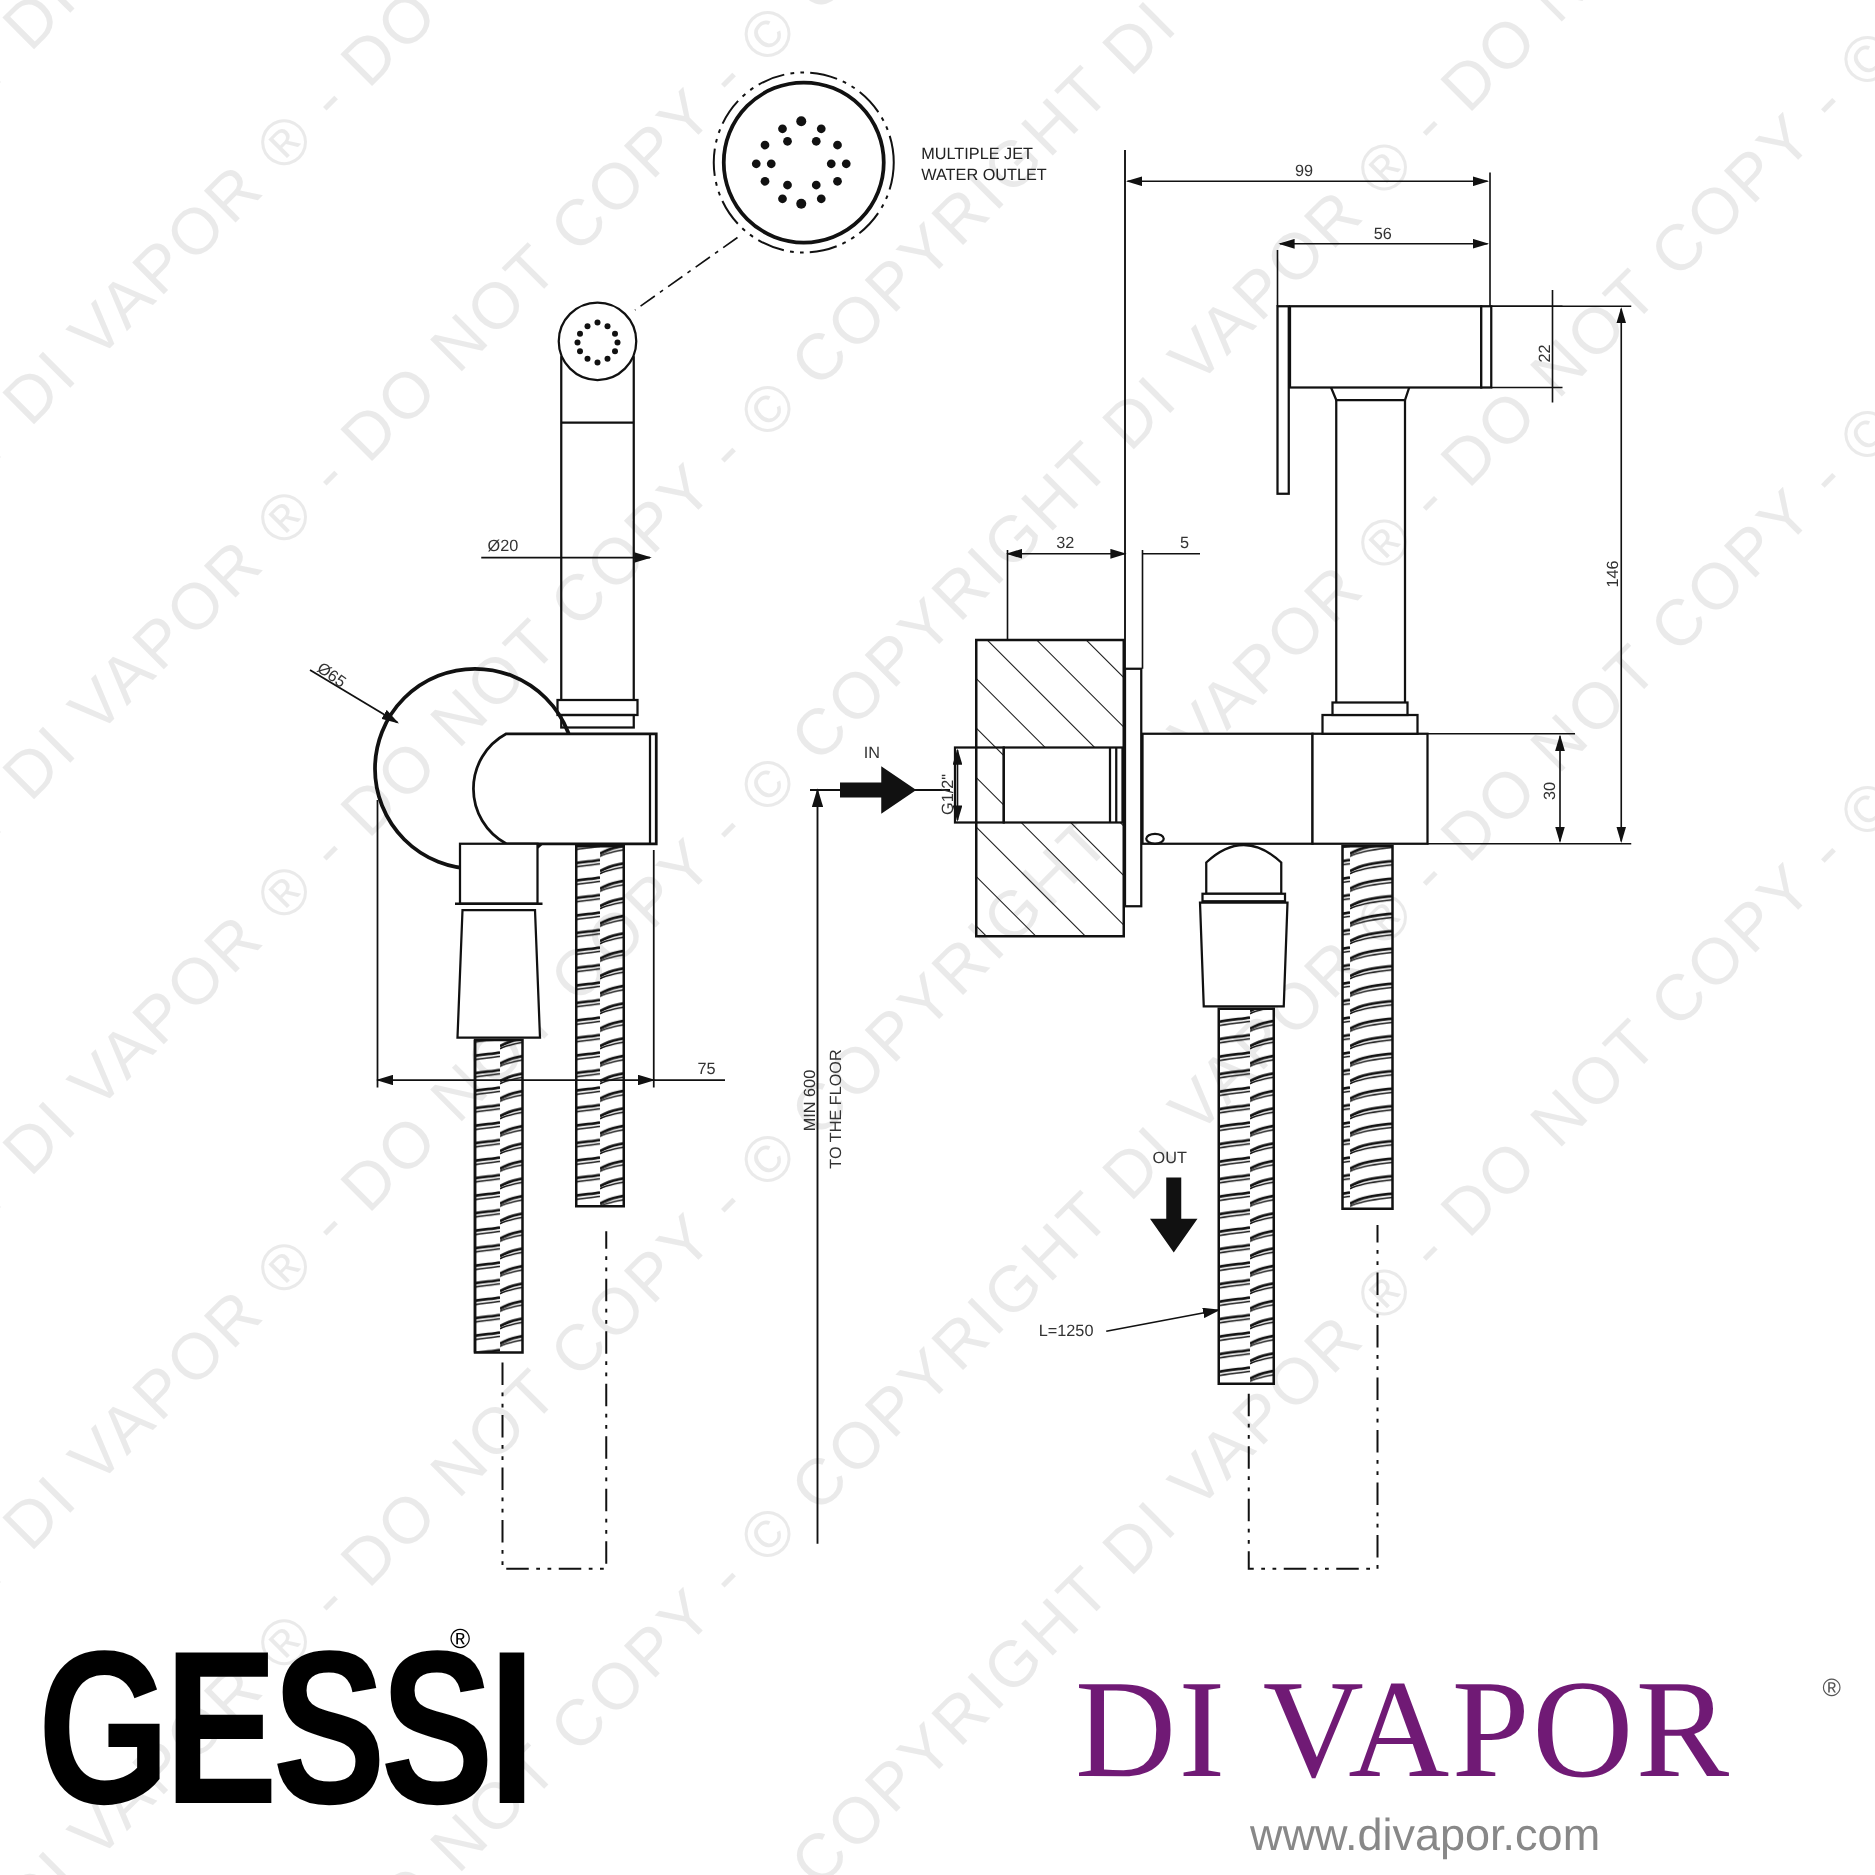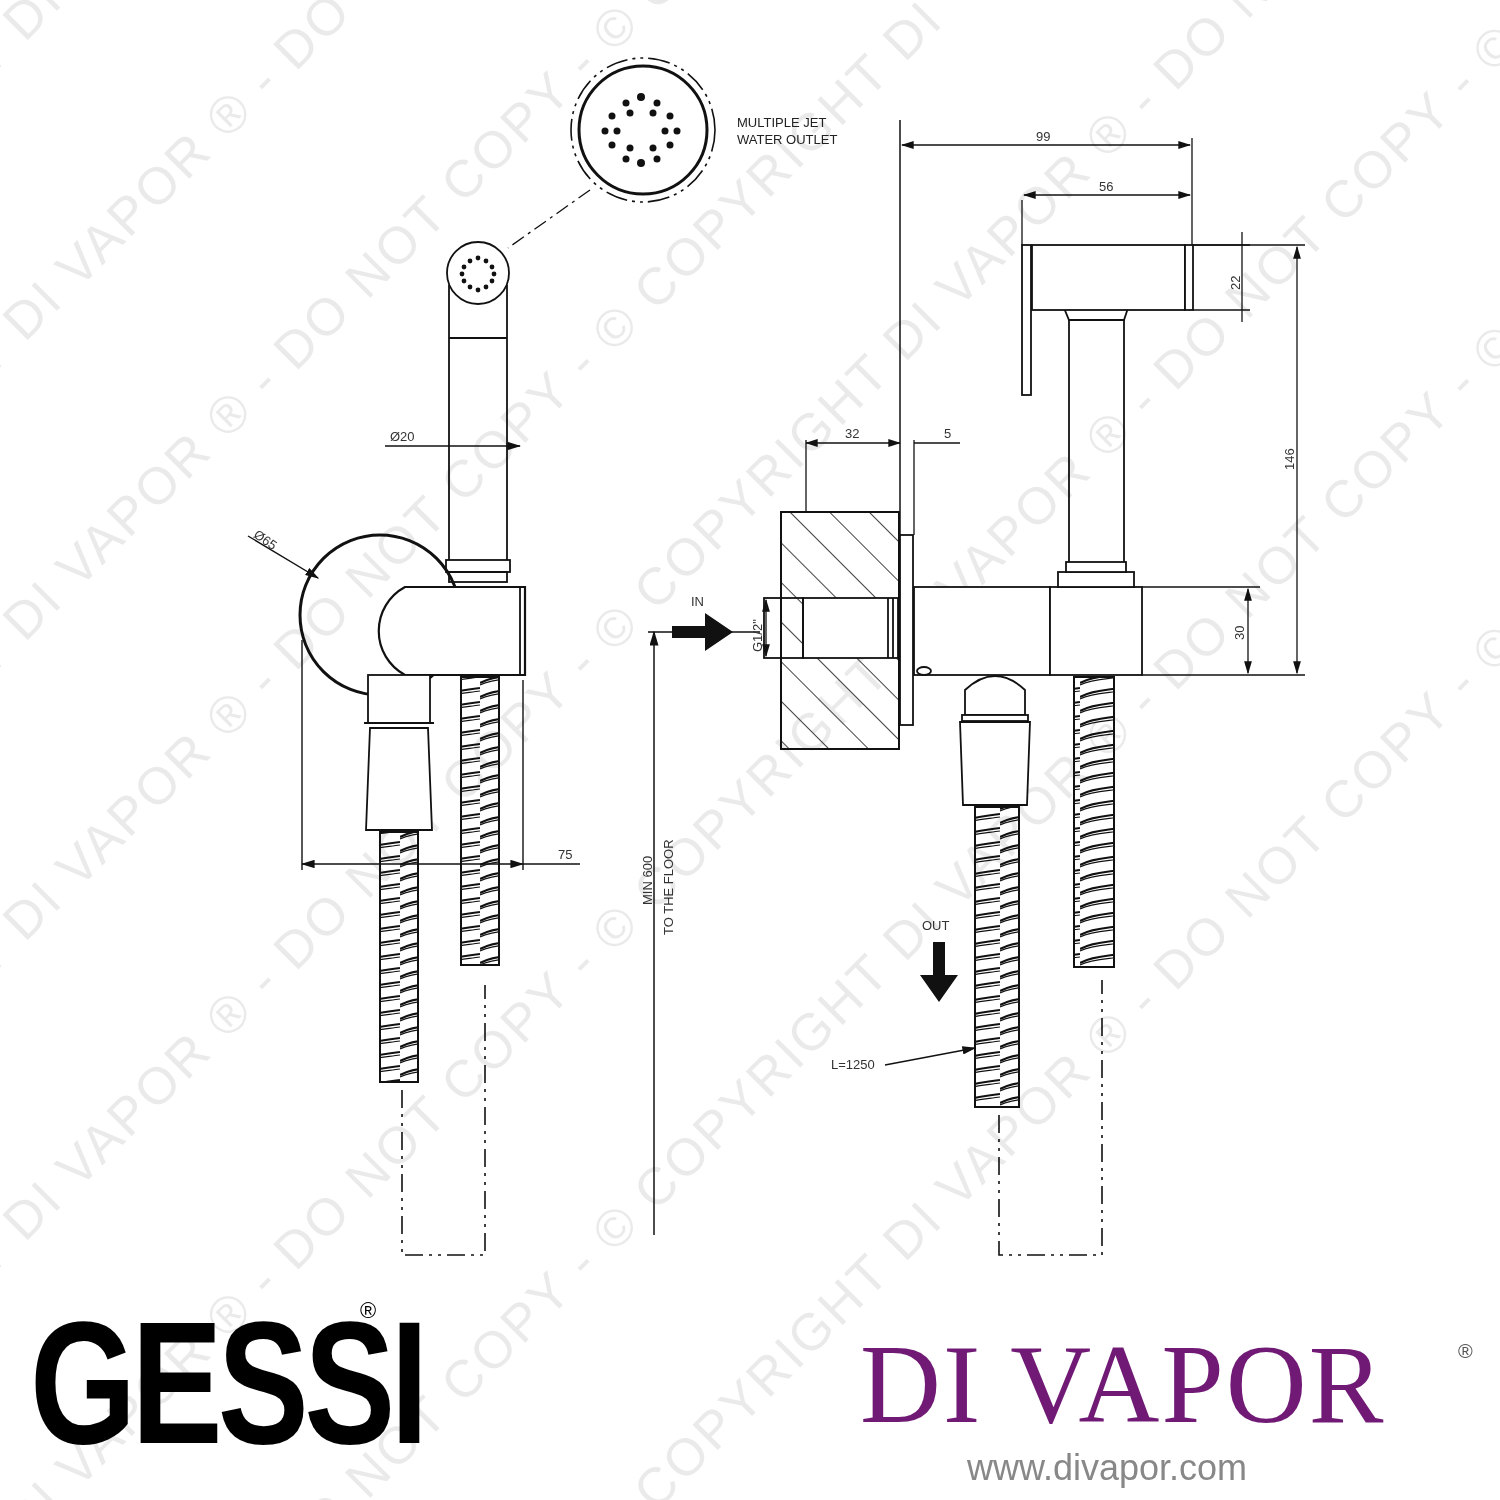--- a/index.html
+++ b/index.html
@@ -6,21 +6,21 @@
     body { width: 1500px; height: 1500px; position: relative; overflow: hidden; font-family: "Liberation Sans", sans-serif; }
     #canvas { position: absolute; left: 0; top: 0; width: 1500px; height: 1500px; }
     .watermark-layer { position: absolute; left: 0; top: 0; width: 1500px; height: 1500px; pointer-events: none; overflow: hidden; }
     .wm-line { position: absolute; white-space: nowrap; color: rgba(180,180,180,0.28); font-family: "Liberation Sans", sans-serif; font-size: 52px; letter-spacing: 3px; transform-origin: 0 0; transform: rotate(-45deg); }
     .lbl { font-family: "Liberation Sans", sans-serif; font-size: 13px; fill: #222; }
     .dim { font-family: "Liberation Sans", sans-serif; font-size: 13px; fill: #333; }
     .gessi { position: absolute; left: 30px; top: 1295px; font-family: "Liberation Sans", sans-serif; font-weight: 700; font-size: 175px; line-height: 1; letter-spacing: -6px; color: #000; transform: scaleX(0.78); transform-origin: 0 0; }
     .gessi-reg { position: absolute; left: 360px; top: 1298px; font-size: 22px; color: #000; font-family: "Liberation Sans", sans-serif; }
     .divapor { position: absolute; left: 860px; top: 1328px; font-family: Liberation Serif, serif; font-size: 112px; line-height: 1; color: #701a75; letter-spacing: 2px; text-align: right; }
     .divapor-reg { position: absolute; left: 1458px; top: 1340px; font-size: 20px; color: #555; font-family: "Liberation Sans", sans-serif; }
-    .divapor-url { position: absolute; left: 967px; top: 1447px; font-family: "Liberation Sans", sans-serif; font-size: 36px; color: #888; letter-spacing: 0px; }
+    .divapor-url { position: absolute; left: 1000px; top: 1447px; font-family: "Liberation Sans", sans-serif; font-size: 36px; color: #888; letter-spacing: 0px; }
   </style>
 </head>
 <body>
 
 <div class="watermark-layer">
   <div class="wm-line" style="left:-300px; top:300px;">© COPYRIGHT DI VAPOR ® - DO NOT COPY - © COPYRIGHT DI VAPOR ® - DO NOT COPY - © COPYRIGHT DI VAPOR ® - DO NOT COPY - © COPYRIGHT DI VAPOR ® - DO NOT COPY - © COPYRIGHT DI VAPOR ® - DO NOT COPY - © COPYRIGHT DI VAPOR ® - DO NOT COPY - </div>
   <div class="wm-line" style="left:-300px; top:600px;">© COPYRIGHT DI VAPOR ® - DO NOT COPY - © COPYRIGHT DI VAPOR ® - DO NOT COPY - © COPYRIGHT DI VAPOR ® - DO NOT COPY - © COPYRIGHT DI VAPOR ® - DO NOT COPY - © COPYRIGHT DI VAPOR ® - DO NOT COPY - © COPYRIGHT DI VAPOR ® - DO NOT COPY - </div>
   <div class="wm-line" style="left:-300px; top:900px;">© COPYRIGHT DI VAPOR ® - DO NOT COPY - © COPYRIGHT DI VAPOR ® - DO NOT COPY - © COPYRIGHT DI VAPOR ® - DO NOT COPY - © COPYRIGHT DI VAPOR ® - DO NOT COPY - © COPYRIGHT DI VAPOR ® - DO NOT COPY - © COPYRIGHT DI VAPOR ® - DO NOT COPY - </div>
   <div class="wm-line" style="left:-300px; top:1200px;">© COPYRIGHT DI VAPOR ® - DO NOT COPY - © COPYRIGHT DI VAPOR ® - DO NOT COPY - © COPYRIGHT DI VAPOR ® - DO NOT COPY - © COPYRIGHT DI VAPOR ® - DO NOT COPY - © COPYRIGHT DI VAPOR ® - DO NOT COPY - © COPYRIGHT DI VAPOR ® - DO NOT COPY - </div>
   <div class="wm-line" style="left:-300px; top:1500px;">© COPYRIGHT DI VAPOR ® - DO NOT COPY - © COPYRIGHT DI VAPOR ® - DO NOT COPY - © COPYRIGHT DI VAPOR ® - DO NOT COPY - © COPYRIGHT DI VAPOR ® - DO NOT COPY - © COPYRIGHT DI VAPOR ® - DO NOT COPY - © COPYRIGHT DI VAPOR ® - DO NOT COPY - </div>

